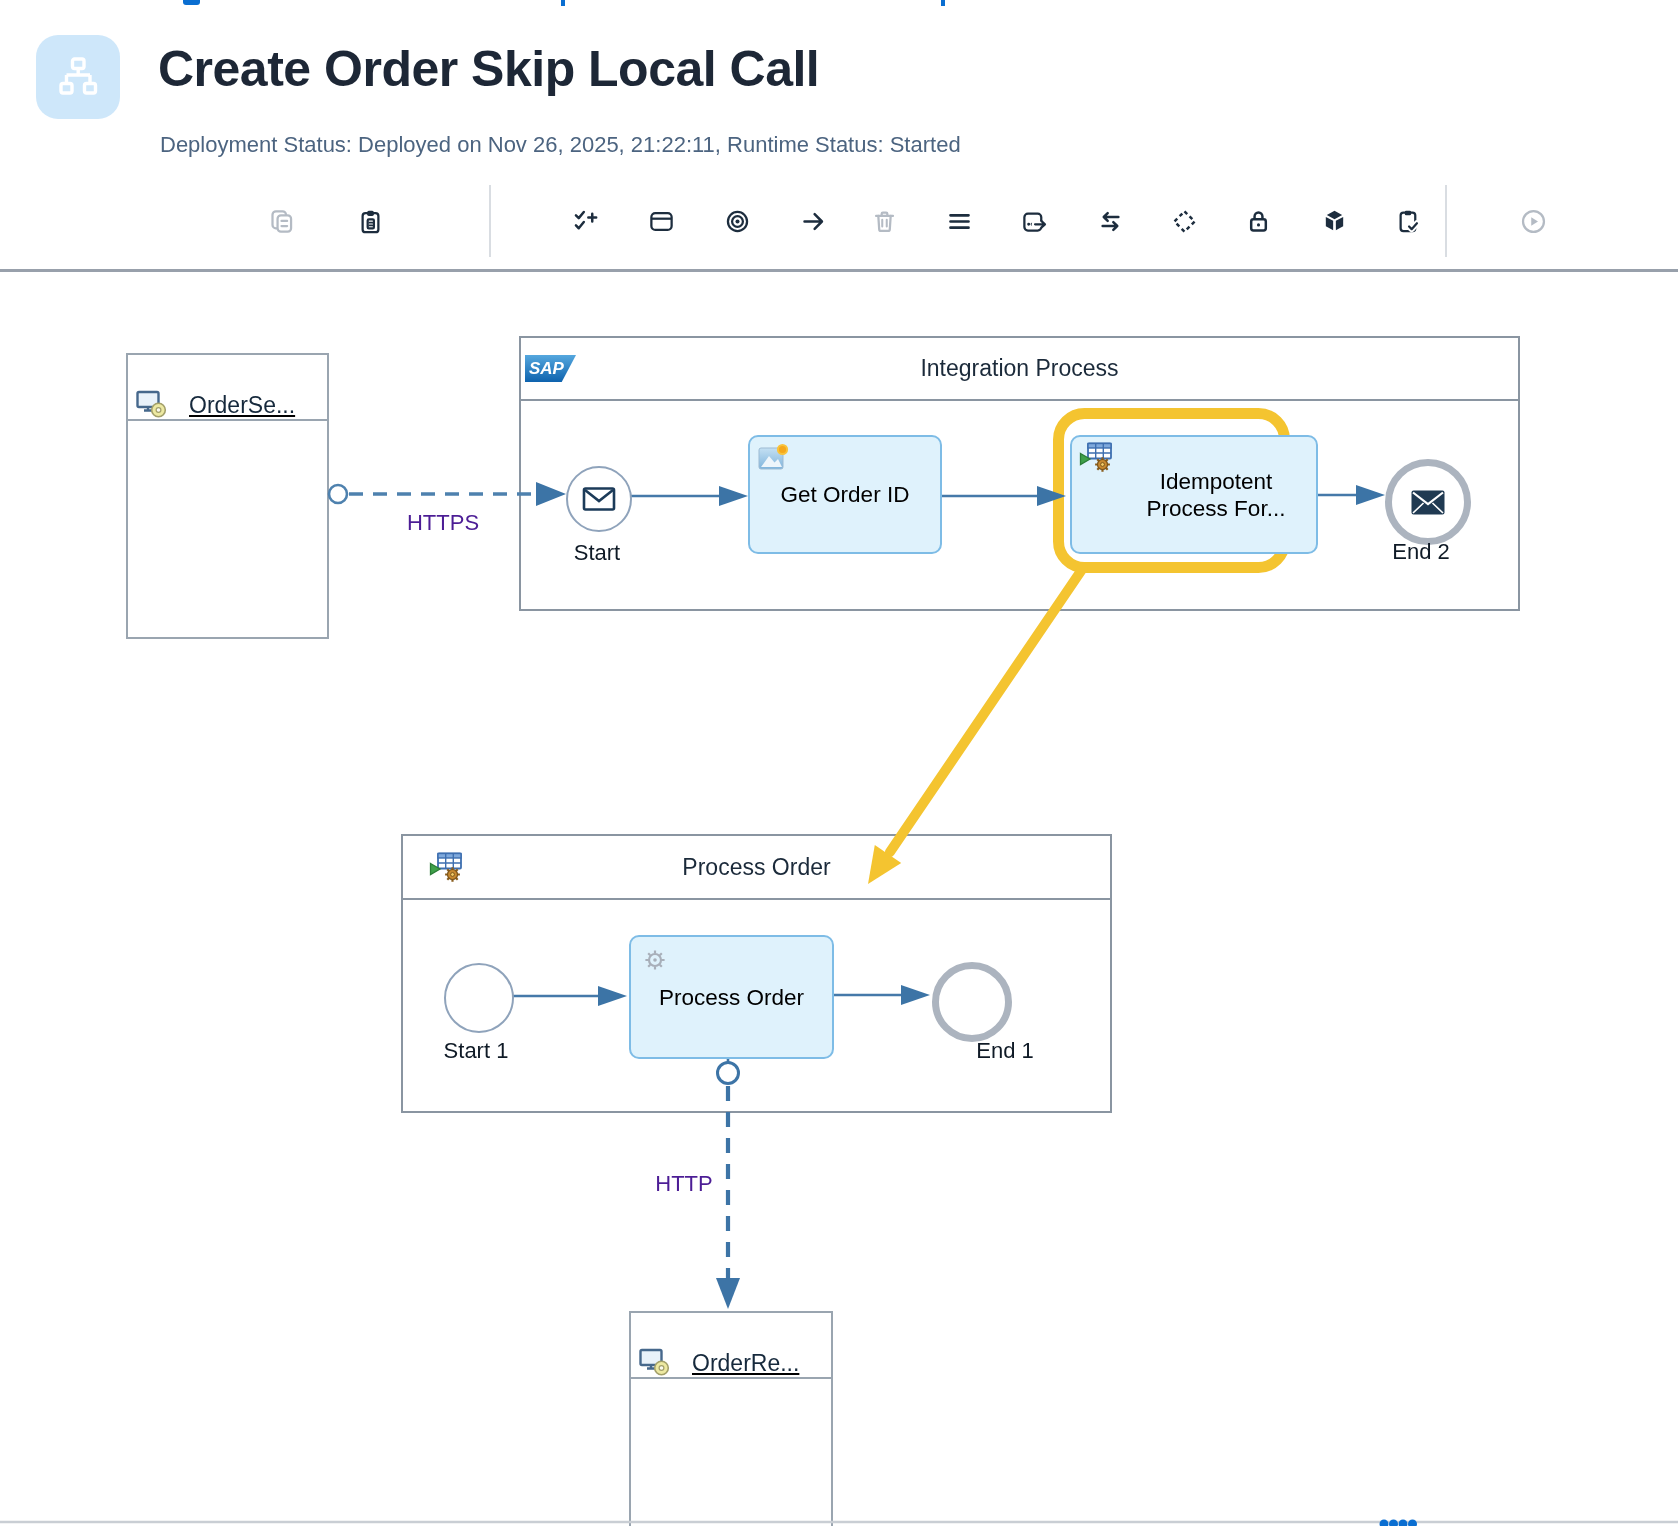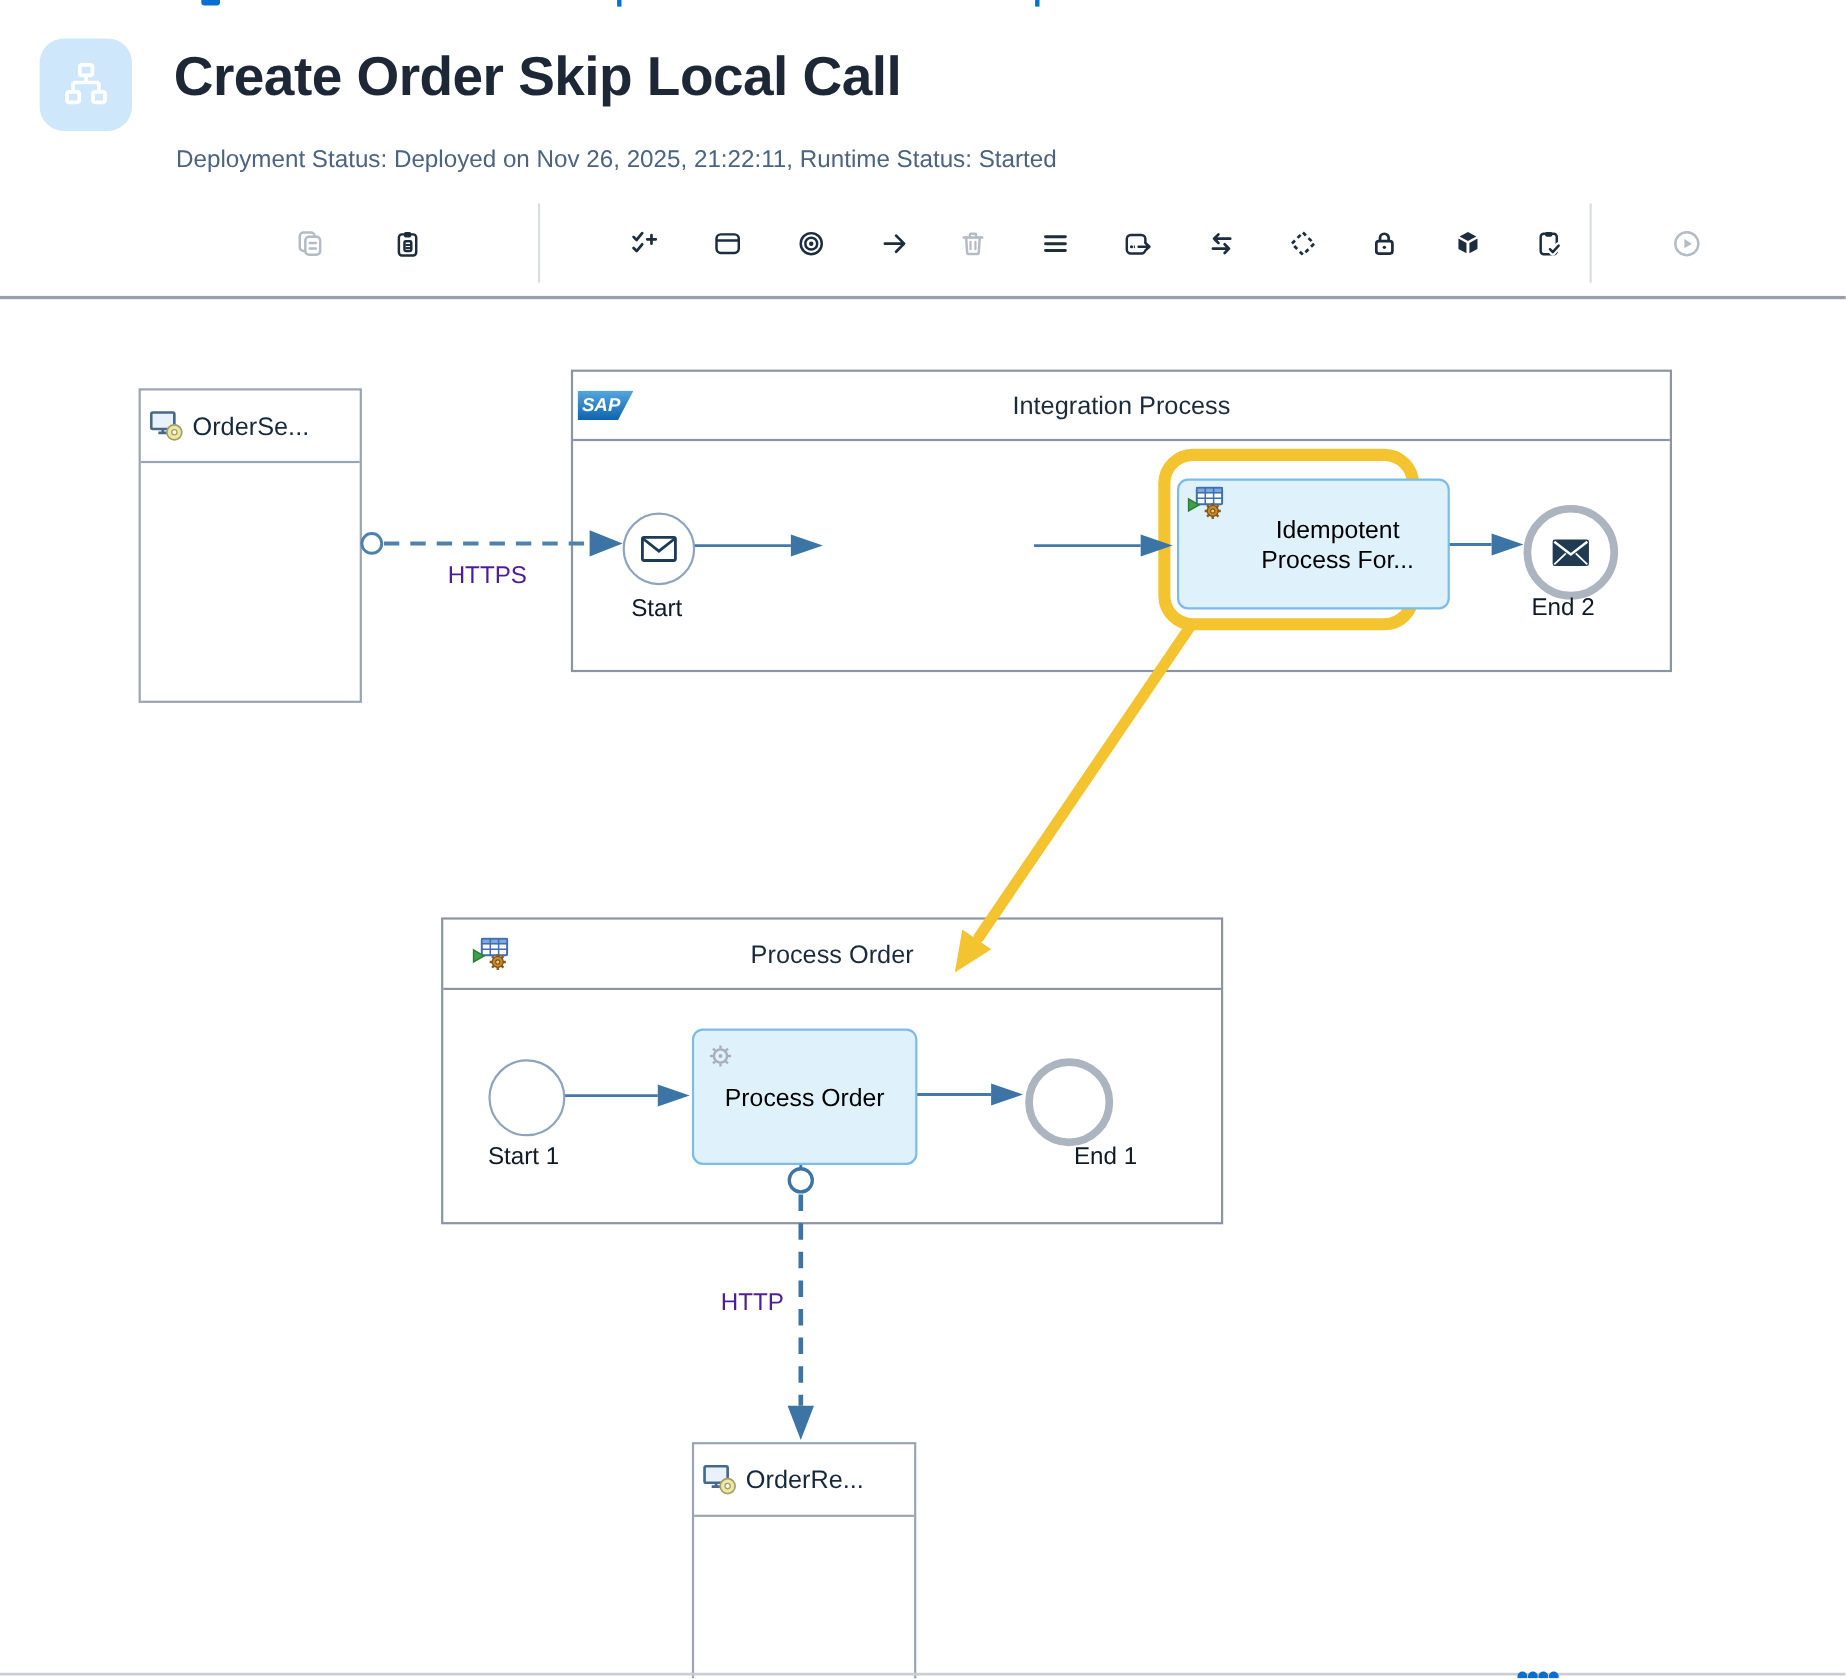--- a/index.html
+++ b/index.html
@@ -28,22 +28,22 @@
 
   
   .canvas{position:absolute;left:0;top:272px;width:1678px;height:1254px;overflow:hidden;}
   .canvas svg.wires{position:absolute;left:0;top:0;z-index:1;}
 
   .pool{position:absolute;border:2px solid #8A95A1;background:transparent;z-index:0;}
   .pool-header{position:relative;border-bottom:2px solid #8A95A1;display:flex;align-items:center;}
   .pool-title{position:absolute;left:0;right:0;text-align:center;font-size:23px;color:#1B2A3A;}
 
   .participant{position:absolute;border:2px solid #9AA5B0;background:#fff;z-index:0;}
-  .participant-header{height:64px;border-bottom:2px solid #9AA5B0;display:flex;align-items:center;
-                      padding-left:8px;gap:7px;}
+  .participant-header{height:64px;border-bottom:2px solid #9AA5B0;display:flex;align-items:flex-end;
+                      padding-left:8px;gap:21px;text-decoration:underline;}
   .participant-label{font-size:23px;color:#16293C;}
 
   .task{position:absolute;z-index:2;background:#DFF2FC;border:2px solid #7EBCE6;border-radius:10px;
         display:flex;align-items:center;justify-content:center;text-align:center;
         font-size:22.5px;color:#000;line-height:27px;}
   .task .task-icon{position:absolute;left:8px;top:6px;}
 
   .event{position:absolute;z-index:2;background:#fff;border-radius:50%;
          display:flex;align-items:center;justify-content:center;}
   .event.start-style{border:2.5px solid #8FA3BB;}
@@ -303,20 +303,34 @@
   </svg>
 
   <div class="event start-style" style="left:566px;top:194px;width:62px;height:62px;">
     <svg width="34" height="26" viewBox="0 0 34 26">
       <rect x="2" y="2.5" width="30" height="21" rx="1.5" fill="#fff" stroke="#1C3B59" stroke-width="2.6"></rect>
       <path d="M3 4 L17 15 L31 4" fill="none" stroke="#1C3B59" stroke-width="2.6"></path>
     </svg>
   </div>
   <div class="node-label" style="left:597px;top:268px;">Start</div>
 
+  <div class="task" style="left:748px;top:163px;width:190px;height:115px;">
+    <svg class="task-icon" width="31" height="31" viewBox="0 0 31 31">
+      <defs>
+          <linearGradient id="cmg" x1="0" y1="0" x2="0" y2="1">
+        <stop offset="0" stop-color="#C4E0F3"></stop>
+            <stop offset="1" stop-color="#7FB4DC"></stop>
+      </linearGradient>
+        </defs>
+      <rect x="1" y="5" width="24" height="21" rx="2" fill="url(#cmg)" stroke="#9DBBD3"></rect>
+      <path d="M3 24 L11 13 L16.5 19.5 L20 16 L24 24 Z" fill="#F2F8FC" opacity="0.95"></path>
+      <circle cx="24.5" cy="6.5" r="4.6" fill="#F5A81C" stroke="#F9C33B" stroke-width="2"></circle>
+    </svg>
+    <span>Get Order ID</span>
+  </div>
 
   <div class="task" style="left:1070px;top:163px;width:200px;height:115px;flex-direction:column;padding-left:44px;">
     <svg class="task-icon" width="34" height="30" viewBox="0 0 34 30" style="left:7px;top:5px;">
       <rect x="9" y="1.5" width="23" height="15" rx="1" fill="#fff" stroke="#3E6FB0" stroke-width="1.8"></rect>
       <rect x="9" y="1.5" width="23" height="4.5" fill="#7FA9DC" stroke="#3E6FB0" stroke-width="1.4"></rect>
       <path d="M16.7 1.5 V16.5 M24.3 1.5 V16.5 M9 11 H32" stroke="#3E6FB0" stroke-width="1.4"></path>
       <path d="M1.5 11.5 L11 17 L1.5 22.5 Z" fill="#3FA14A" stroke="#2B7D36" stroke-width="1.3"></path>
       <path d="M30.9 22.5 28.1 22.5 M28.7 27.7 26.8 25.8 M23.5 29.8 23.5 27.1 M18.3 27.7 20.2 25.8 M16.1 22.5 18.9 22.5 M18.3 17.3 20.2 19.2 M23.5 15.2 23.5 17.9 M28.7 17.3 26.8 19.2" stroke="#8A5E1E" stroke-width="2.2"></path>
       <circle cx="23.5" cy="22.5" r="5" fill="#C8892F" stroke="#7C551B" stroke-width="1.2"></circle>
       <circle cx="23.5" cy="22.5" r="1.9" fill="#F4CE6B" stroke="#7C551B" stroke-width="1"></circle>

